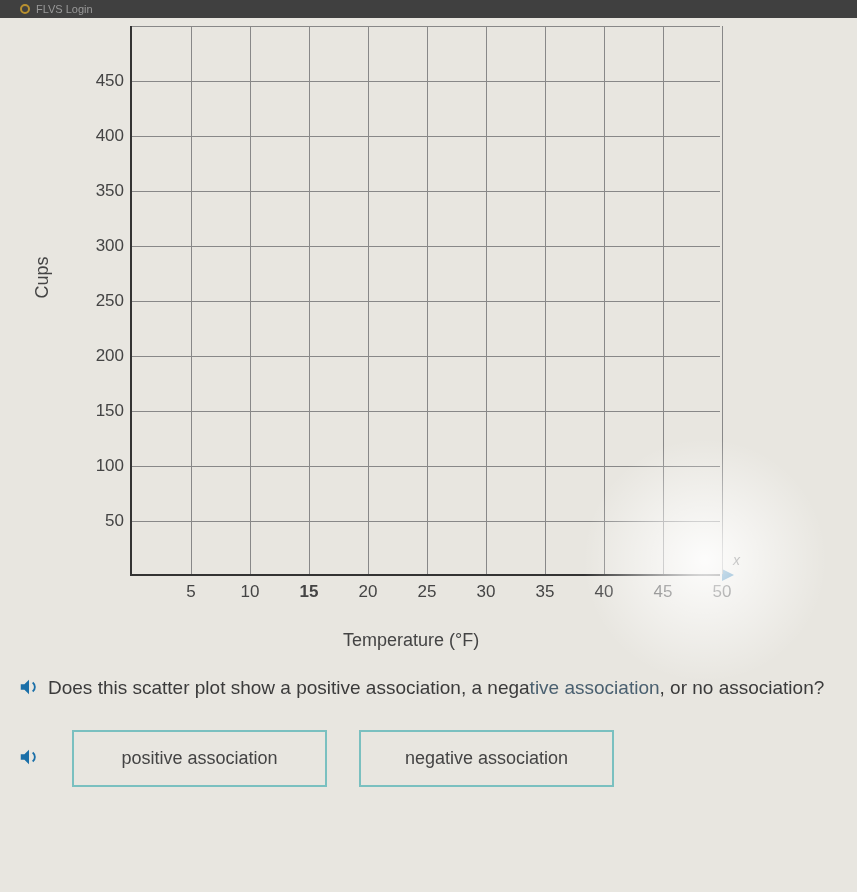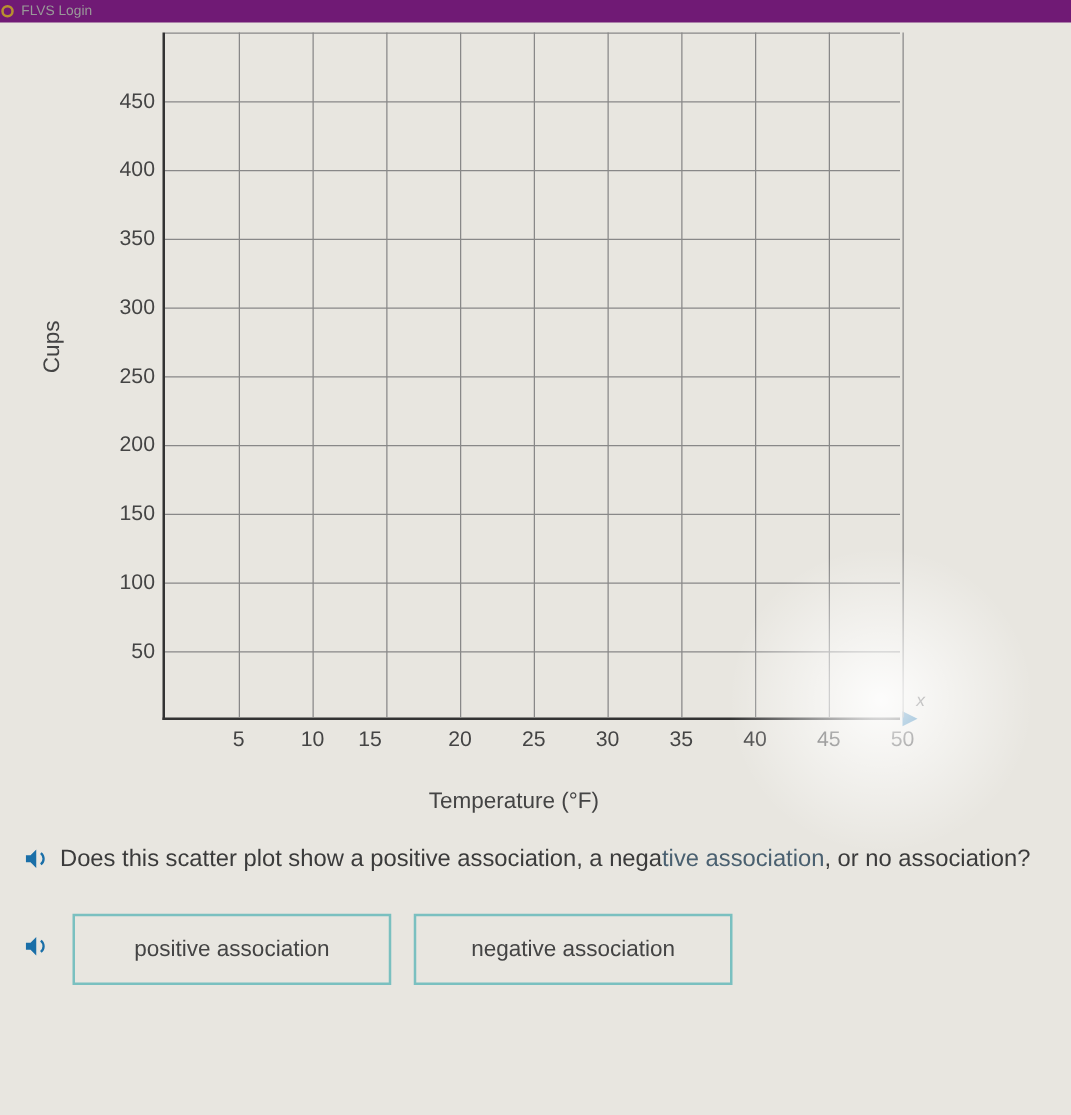--- a/index.html
+++ b/index.html
@@ -6,25 +6,25 @@
     body {
       width: 857px;
       height: 892px;
       background: #e8e6e0;
       font-family: Arial, sans-serif;
       color: #3a3a3a;
       overflow: hidden;
       position: relative;
     }
     .browser-tab {
-      background: #701a75;
+      background: #404040;
       height: 18px;
       display: flex;
       align-items: center;
-      padding-left: 1px;
+      padding-left: 20px;
       color: #999;
       font-size: 11px;
     }
     .tab-icon {
       width: 10px;
       height: 10px;
       border: 2px solid #b89030;
       border-radius: 50%;
       margin-right: 6px;
     }
@@ -121,21 +121,21 @@
       margin-top: 4px;
       color: #1a6fa8;
     }
     .answers-wrap {
       margin-left: 18px;
       margin-top: 22px;
     }
     .answers-row {
       display: flex;
       align-items: center;
-      gap: 18px;
+      gap: 32px;
       margin-bottom: 22px;
     }
     .answer-btn {
       border: 2px solid #7ac0c0;
       background: transparent;
       padding: 16px 28px;
       font-size: 18px;
       color: #444;
       cursor: pointer;
       min-width: 255px;
@@ -170,21 +170,21 @@
 
   <div class="plot">
 
     <div class="arrow"></div>
     <div class="x-var">x</div>
   <div class="grid-v" style="left: 59px;"></div>
       <div class="x-tick" style="left: 59px;">5</div>
       <div class="grid-v" style="left: 118px;"></div>
       <div class="x-tick" style="left: 118px;">10</div>
       <div class="grid-v" style="left: 177px;"></div>
-      <div class="x-tick" style="left: 164px;">15</div>
+      <div class="x-tick" style="left: 177px; font-weight: bold;">15</div>
       <div class="grid-v" style="left: 236px;"></div>
       <div class="x-tick" style="left: 236px;">20</div>
       <div class="grid-v" style="left: 295px;"></div>
       <div class="x-tick" style="left: 295px;">25</div>
       <div class="grid-v" style="left: 354px;"></div>
       <div class="x-tick" style="left: 354px;">30</div>
       <div class="grid-v" style="left: 413px;"></div>
       <div class="x-tick" style="left: 413px;">35</div>
       <div class="grid-v" style="left: 472px;"></div>
       <div class="x-tick" style="left: 472px;">40</div>

